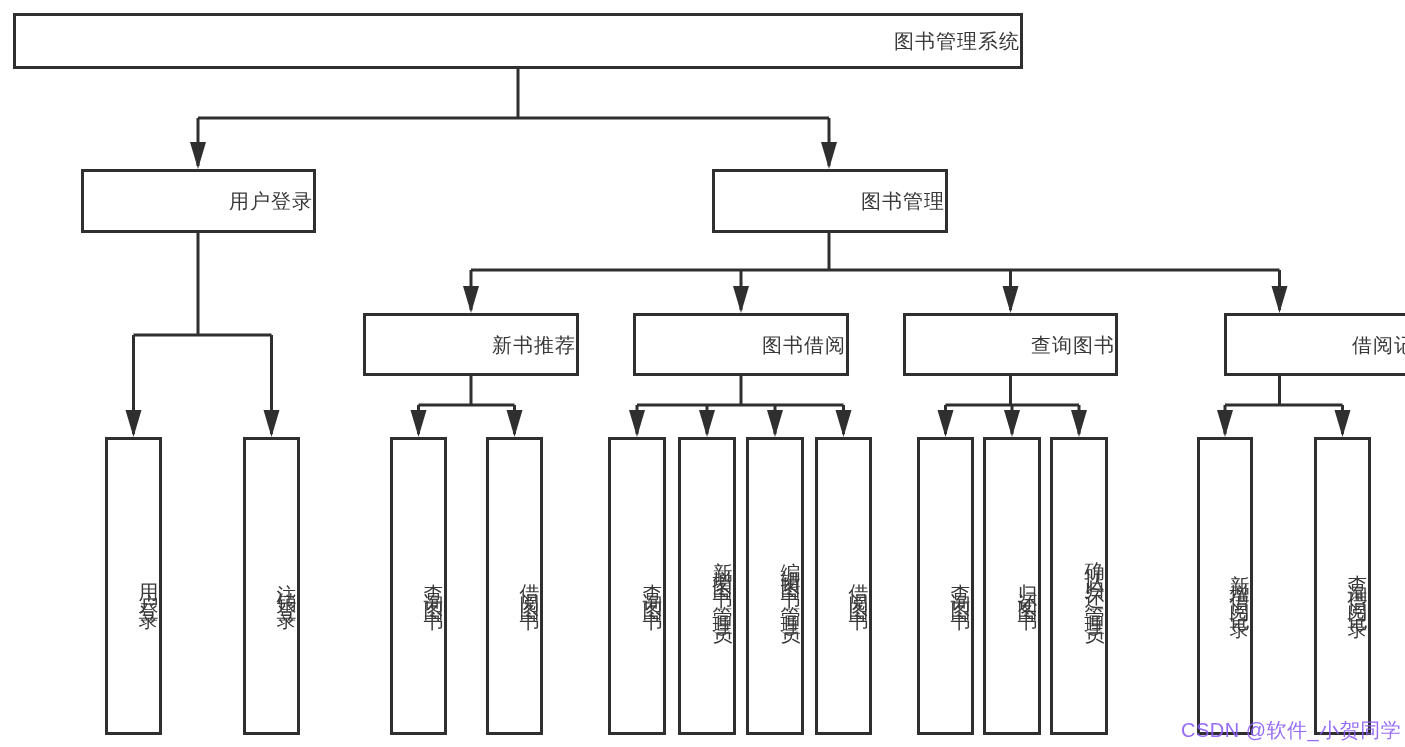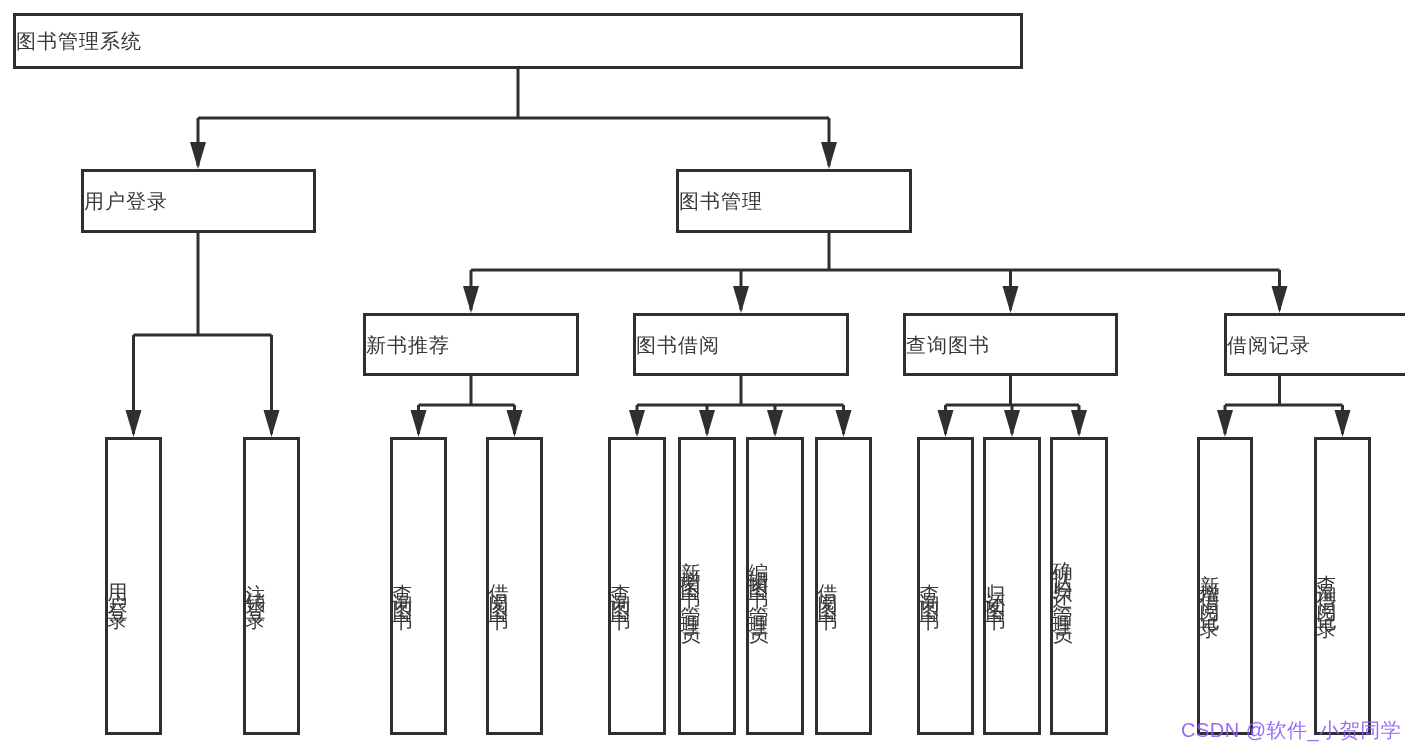--- a/index.html
+++ b/index.html
@@ -26,21 +26,21 @@
     stroke-width: 3;
     fill: none;
   }
   .box {
     position: absolute;
     box-sizing: border-box;
     background: #ffffff;
     border: 3px solid #2f2f2f;
     display: flex;
     align-items: center;
-    justify-content: flex-start;
+    justify-content: flex-end;
     z-index: 2;
     color: #383838;
     font-size: 20px;
     line-height: 1;
   }
   .box .lbl {
     white-space: nowrap;
     letter-spacing: 1px;
   }
   .box .vlbl {
@@ -117,21 +117,21 @@
     </g>
   </svg>
 
   <div class="box" style="left:13px;top:13px;width:1010px;height:56px">
     <span class="lbl">图书管理系统</span>
   </div>
 
   <div class="box" style="left:81px;top:169px;width:235px;height:64px">
     <span class="lbl">用户登录</span>
   </div>
-  <div class="box" style="left:676px;top:169px;width:236px;height:64px">
+  <div class="box" style="left:712px;top:169px;width:236px;height:64px">
     <span class="lbl">图书管理</span>
   </div>
 
   <div class="box" style="left:633px;top:313px;width:216px;height:63px">
     <span class="lbl">图书借阅</span>
   </div>
   <div class="box" style="left:363px;top:313px;width:216px;height:63px">
     <span class="lbl">新书推荐</span>
   </div>
   <div class="box" style="left:903px;top:313px;width:215px;height:63px">

